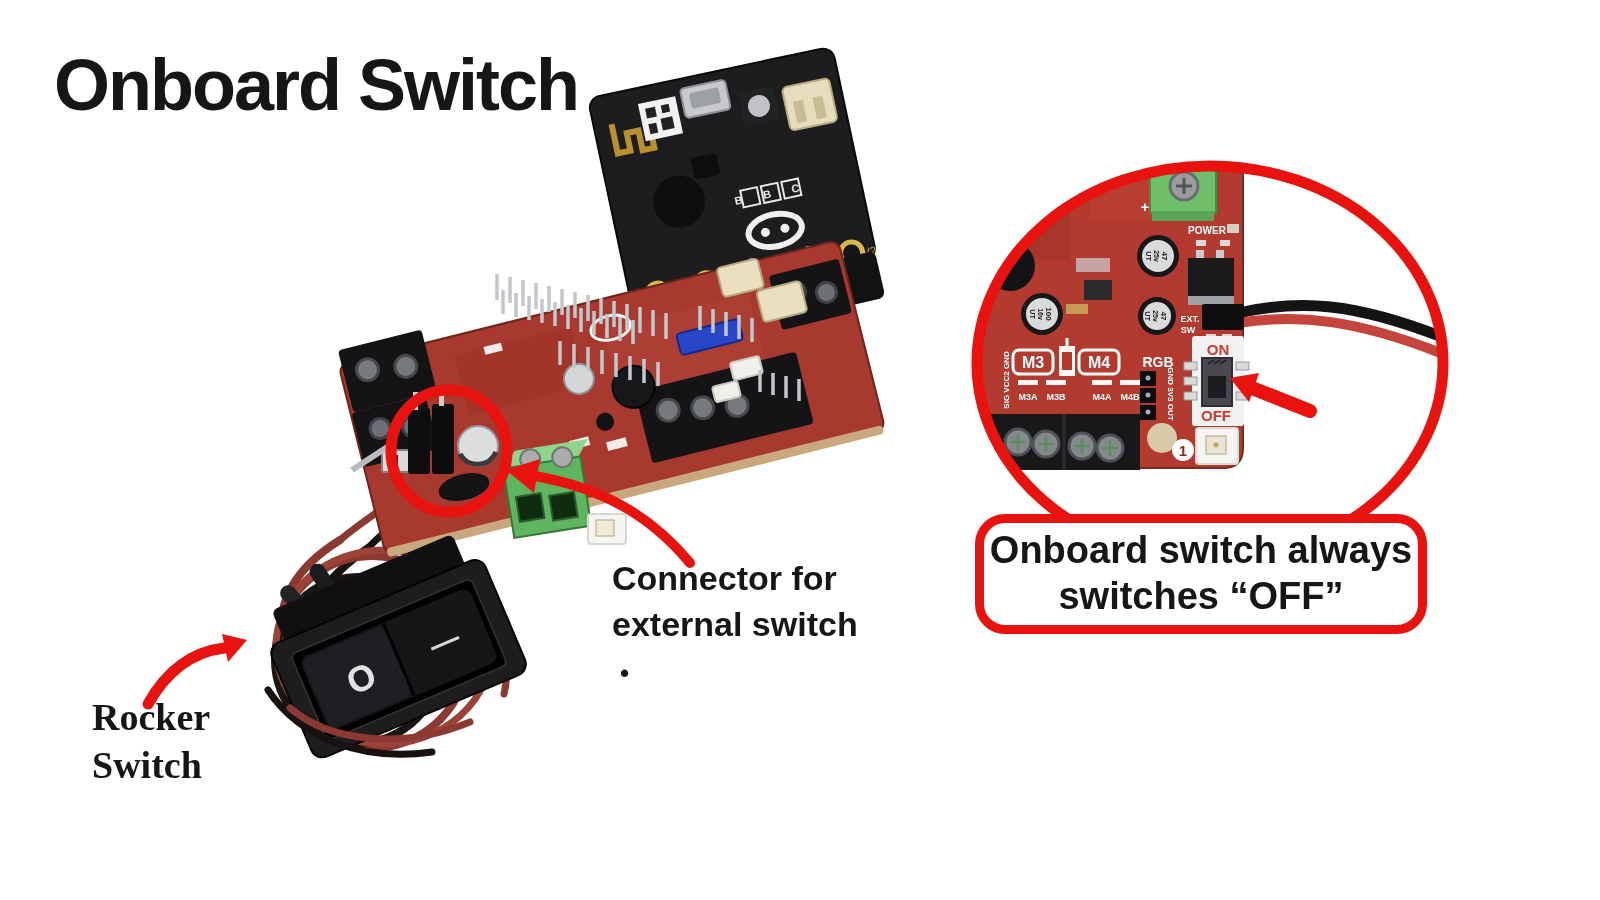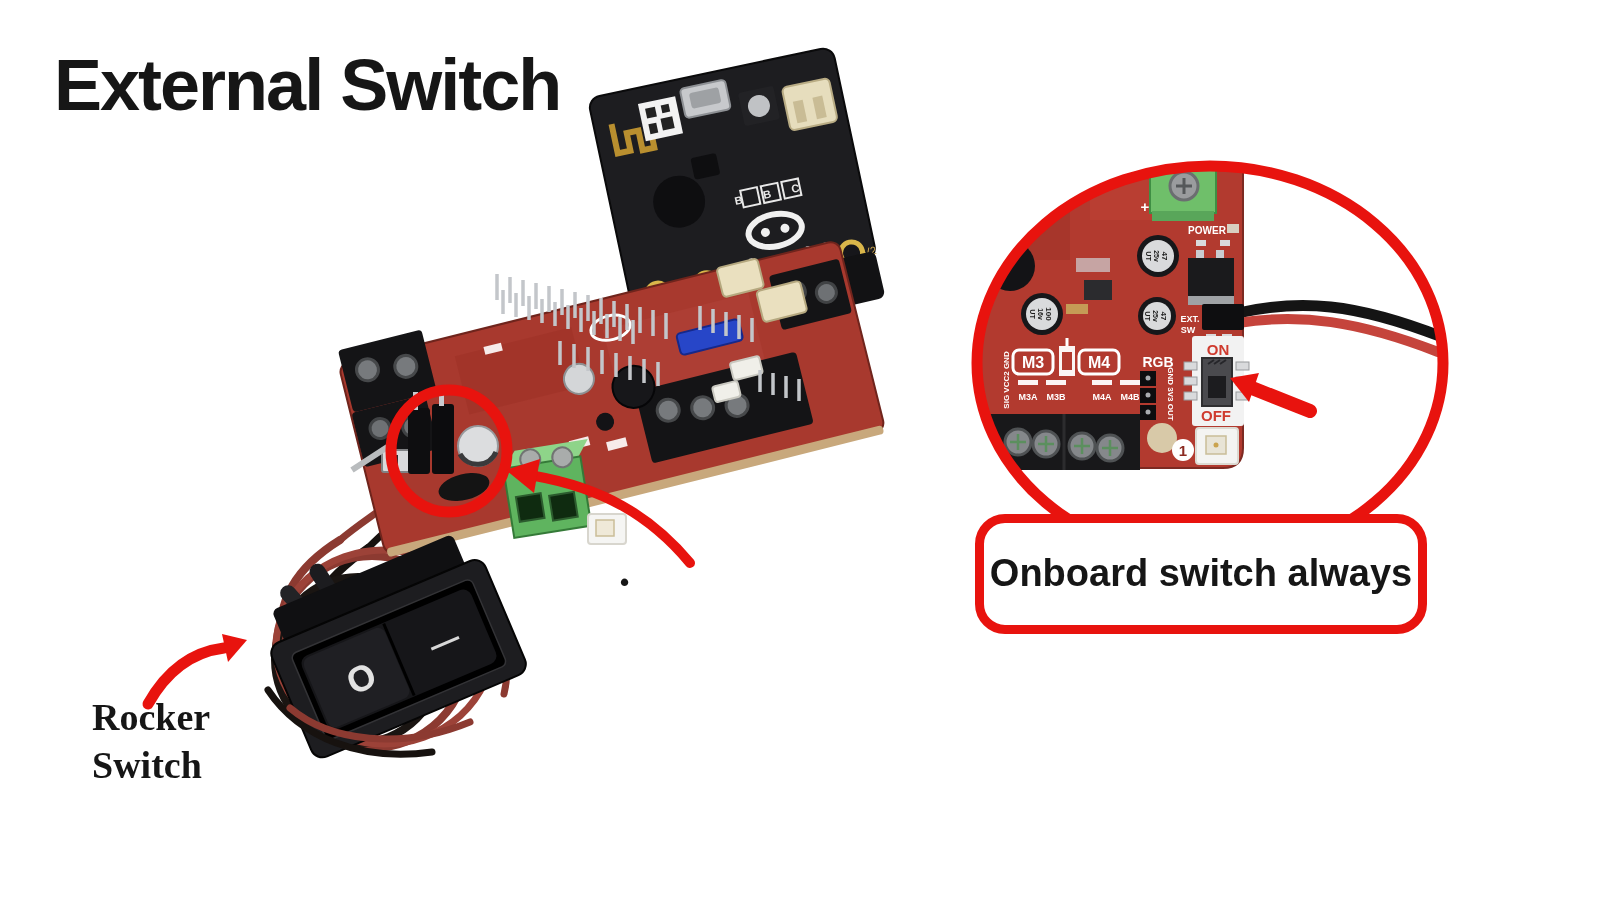--- a/index.html
+++ b/index.html
@@ -14,21 +14,21 @@
   .rocker-label{left:92px;top:694px;width:210px;font-size:38px;line-height:1.26;font-family:Liberation Serif, serif;}
   .callout{position:absolute;left:975px;top:514px;width:452px;height:120px;box-sizing:border-box;
     background:#ffffff;border:9px solid #e8130e;border-radius:30px;display:flex;flex-direction:column;
     align-items:center;justify-content:center;z-index:5;}
   .callout div{font-weight:bold;font-size:38px;color:#161616;line-height:1.2;white-space:nowrap;}
   svg text{font-family:"Liberation Sans",sans-serif;}
 </style>
 </head>
 <body>
 
-<div class="lbl title">External Switch</div>
+<div class="lbl title">Onboard Switch</div>
 
 <svg class="stage" viewBox="0 0 1600 900" width="1600" height="900">
   <defs>
     <clipPath id="insetClip">
         <ellipse cx="1210" cy="363" rx="233" ry="197"></ellipse>
       </clipPath>
   </defs>
 
   <g fill="none" stroke-linecap="round">
     <path d="M416,476 C398,502 368,516 340,540" stroke="#8c3a31" stroke-width="7"></path>
@@ -297,22 +297,24 @@
 
     <ellipse cx="1210" cy="363" rx="233" ry="197" fill="none" stroke="#e8130e" stroke-width="11"></ellipse>
     <g>
       <path d="M1310,411 L1252,388" fill="none" stroke="#e8130e" stroke-width="14" stroke-linecap="round"></path>
       <polygon points="1230,378 1259,373 1249,402" fill="#e8130e"></polygon>
     </g>
   </g>
 </svg>
 
 <div class="lbl connector-label">
+  <div>Connector for external switch</div>
   <div class="bullet-row">
     <span class="bullet-glyph">•</span>
   </div>
 </div>
 
 <div class="lbl rocker-label">Rocker Switch</div>
 
 <div class="callout">
   <div>Onboard switch always</div>
+  <div>switches “OFF”</div>
 </div>
 
 </body></html>

